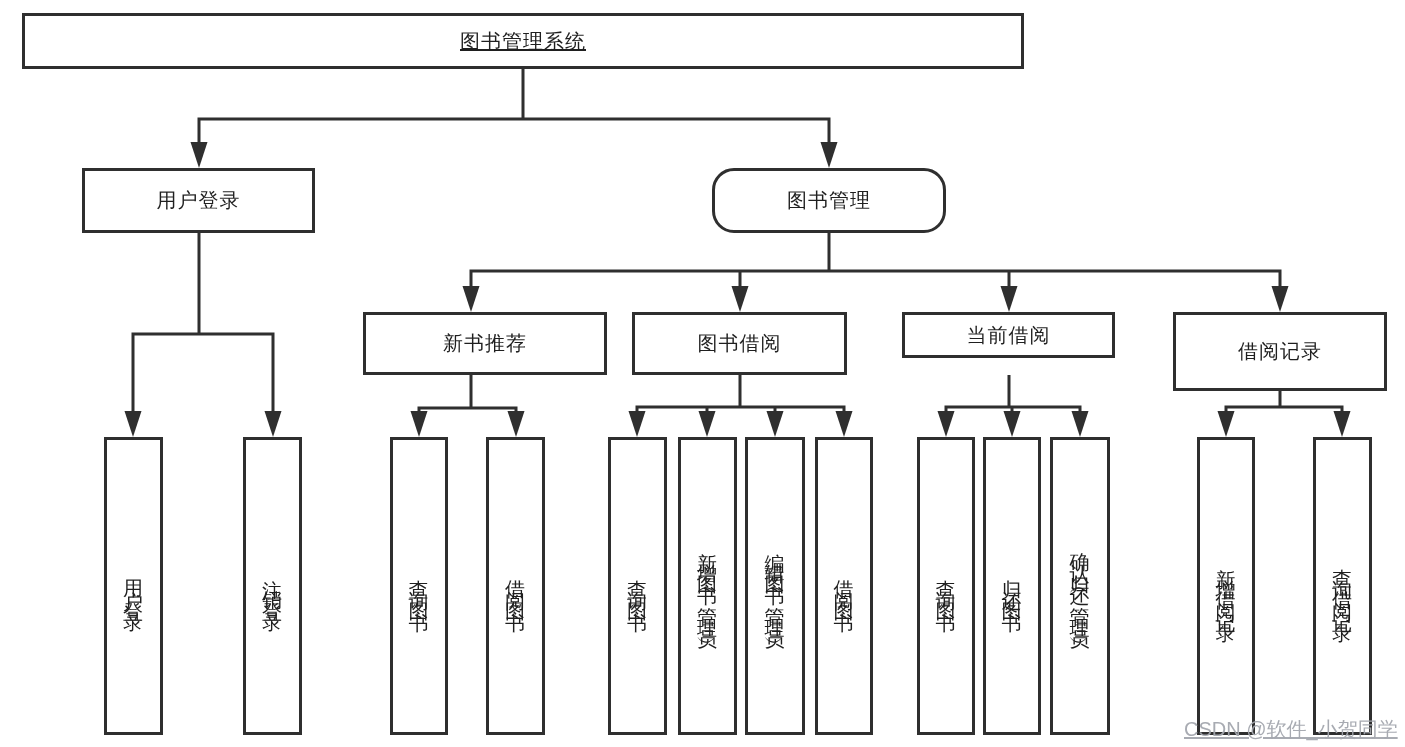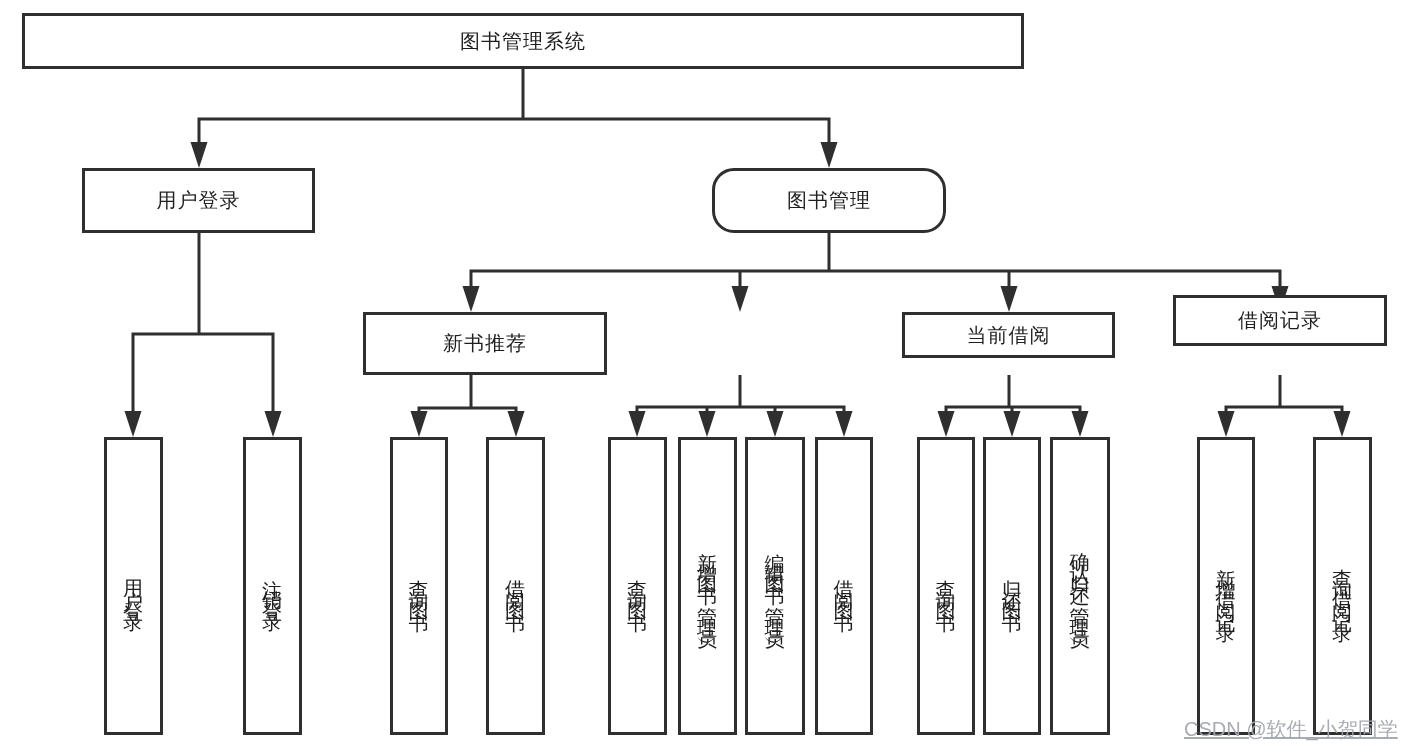--- a/index.html
+++ b/index.html
@@ -83,28 +83,29 @@
       <polygon points="766.5,411 783.5,411 775,437"></polygon>
       <polygon points="835.5,411 852.5,411 844,437"></polygon>
       <polygon points="937.5,411 954.5,411 946,437"></polygon>
       <polygon points="1003.5,411 1020.5,411 1012,437"></polygon>
       <polygon points="1071.5,411 1088.5,411 1080,437"></polygon>
       <polygon points="1217.5,411 1234.5,411 1226,437"></polygon>
       <polygon points="1333.5,411 1350.5,411 1342,437"></polygon>
     </g>
   </svg>
 
-  <div class="node hbox" style="left:22px; top:13px; width:1002px; height:56px;">图书管理系统</div>
+  <div class="node hbox" style="left:22px; top:13px; width:1002px; height:56px;text-decoration:underline;">图书管理系统</div>
 
   <div class="node hbox" style="left:82px; top:168px; width:233px; height:65px;">用户登录</div>
   <div class="node hbox" style="left:712px; top:168px; width:234px; height:65px;border-radius:22px;">图书管理</div>
 
   <div class="node hbox" style="left:363px; top:312px; width:244px; height:63px;">新书推荐</div>
+  <div class="node hbox" style="left:632px; top:312px; width:215px; height:63px;">图书借阅</div>
   <div class="node hbox" style="left:902px; top:312px; width:213px; height:46px;">当前借阅</div>
-  <div class="node hbox" style="left:1173px; top:295px; width:214px; height:51px;">借阅记录</div>
+  <div class="node hbox" style="left:1173px; top:312px; width:214px; height:79px;">借阅记录</div>
 
   <div class="node vbox" style="left:104px; top:437px; width:59px; height:298px;">用户登录</div>
   <div class="node vbox" style="left:243px; top:437px; width:59px; height:298px;">注销登录</div>
 
   <div class="node vbox" style="left:390px; top:437px; width:58px; height:298px;">查询图书</div>
   <div class="node vbox" style="left:486px; top:437px; width:59px; height:298px;">借阅图书</div>
 
   <div class="node vbox" style="left:608px; top:437px; width:59px; height:298px;">查询图书</div>
   <div class="node vbox" style="left:678px; top:437px; width:59px; height:298px;">新增图书（管理员）</div>
   <div class="node vbox" style="left:745px; top:437px; width:60px; height:298px;">编辑图书（管理员）</div>

